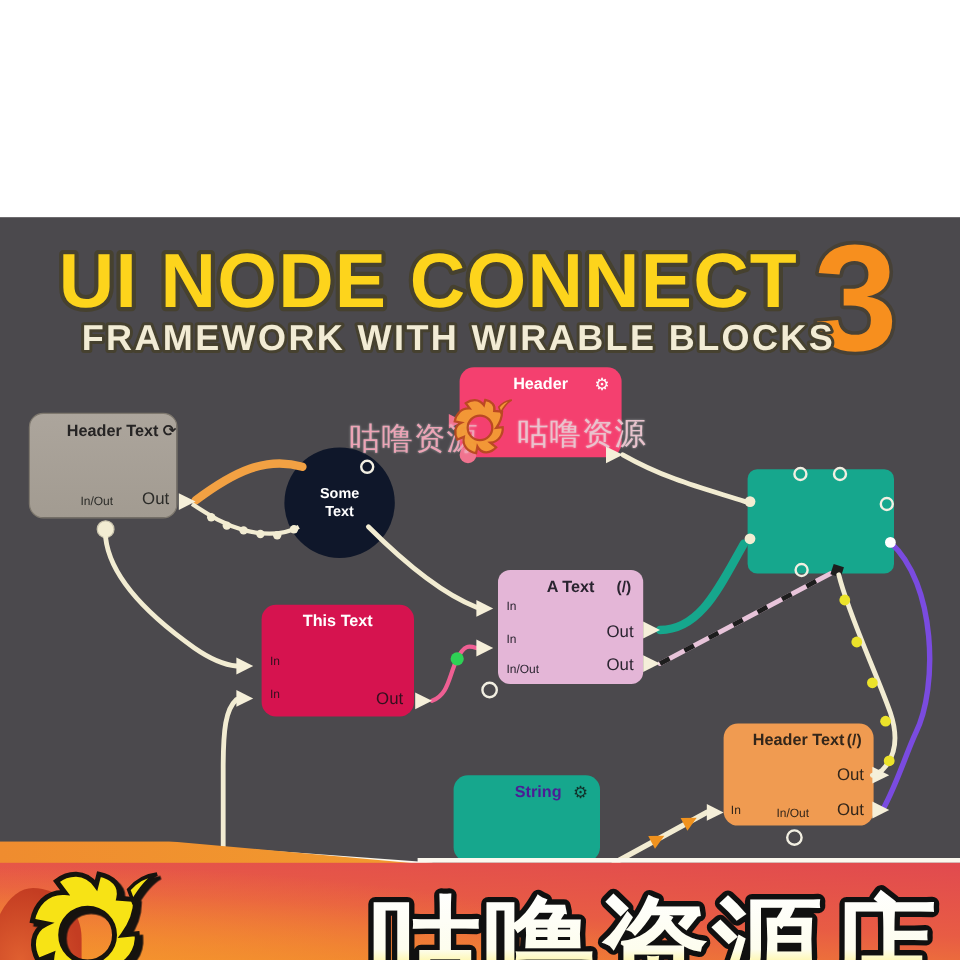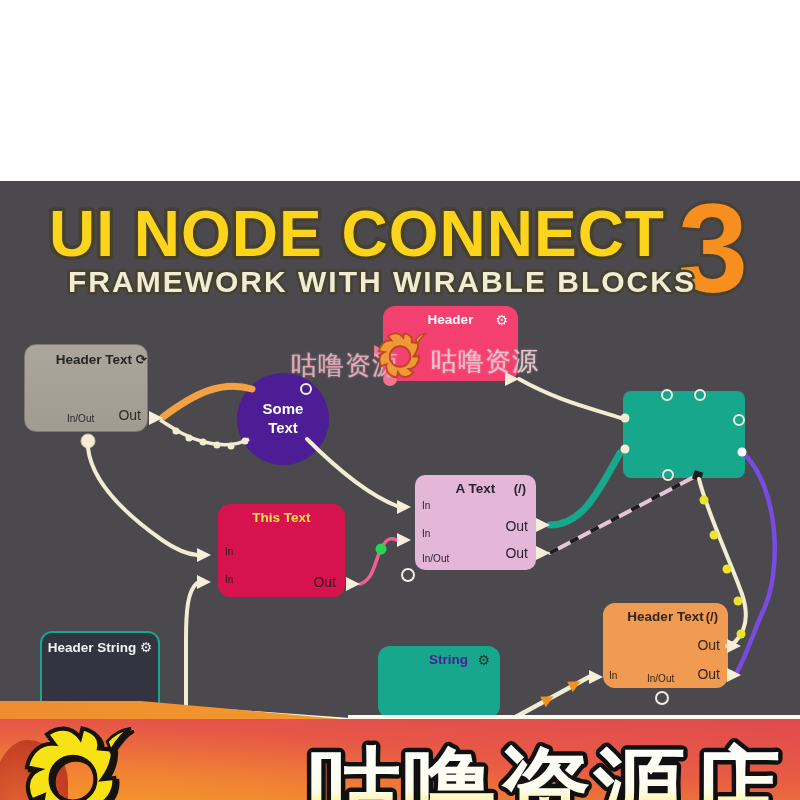--- a/index.html
+++ b/index.html
@@ -7,29 +7,29 @@
          font-family:"Liberation Sans","DejaVu Sans",sans-serif;margin-top:48px;}
   .poster{position:absolute;left:0;top:133px;width:800px;height:667px;background:#4b494d;z-index:1;}
   .title-svg{position:absolute;left:30px;top:138px;width:740px;height:118px;z-index:2;}
   
   .node{position:absolute;border-radius:12px;z-index:3;box-sizing:border-box;}
   .node .title{position:absolute;top:6px;left:0;right:0;text-align:center;font-weight:bold;font-size:13.5px;}
   .node .icon-right{position:absolute;top:6px;right:10px;font-weight:bold;font-size:14px;}
   .plabel{position:absolute;font-size:10px;}
   .n-gray{left:24px;top:296px;width:124px;height:88px;background:linear-gradient(#aca59c,#a29b91);border:1px solid #7e786e;}
   .n-gray .title{color:#262424;text-align:right;}
-  .n-circle{left:237px;top:325px;width:92px;height:92px;border-radius:50%;background:#4c1d95;
+  .n-circle{left:237px;top:325px;width:92px;height:92px;border-radius:50%;background:#0f172a;
             display:flex;align-items:center;justify-content:center;text-align:center;
-            color:#fff;font-weight:bold;font-size:15px;line-height:1.25;}
+            color:#fff;font-weight:bold;font-size:12px;line-height:1.25;}
   .n-circle .ctext{width:56px;}
   .n-pink{left:383px;top:258px;width:135px;height:75px;background:#f4406f;}
   .n-pink .title{color:#ffffff;}
   .n-pink .icon-right{color:#ffffff;}
   .n-crimson{left:218px;top:456px;width:127px;height:93px;background:#d6134f;}
-  .n-crimson .title{color:#fde047;text-align:center;}
+  .n-crimson .title{color:#ffffff;text-align:center;}
   .n-crimson .plabel{color:#33101e;}
   .n-lav{left:415px;top:427px;width:121px;height:95px;background:#e4b6d7;border-radius:10px;}
   .n-lav .title,.n-lav .icon-right,.n-lav .plabel{color:#2a2430;}
   .n-tealbox{left:623px;top:343px;width:122px;height:87px;background:#16a78d;border-radius:8px;}
   .n-darknavy{left:40px;top:583px;width:120px;height:85px;background:#343440;border:2px solid #16a78d;}
   .n-darknavy .title{color:#f2f2f2;}
   .n-string{left:378px;top:598px;width:122px;height:72px;background:#16a78d;}
   .n-string .title{color:#4c1d95;padding-left:19px;}
   .n-string .icon-right{color:#11312b;}
   .n-orange{left:603px;top:555px;width:125px;height:85px;background:#f09b51;}
@@ -111,23 +111,20 @@
     <span class="icon-right" style="font-size:13px;">(/)</span>
     <span class="plabel" style="left:7px;top:25px;">In</span>
     <span class="plabel" style="left:7px;top:53px;">In</span>
     <span class="plabel" style="left:7px;top:78px;">In/Out</span>
     <span class="plabel" style="right:8px;top:43px;font-size:14px;">Out</span>
     <span class="plabel" style="right:8px;top:70px;font-size:14px;">Out</span>
   </div>
 
   <div class="node n-tealbox"></div>
 
-  <div class="node n-darknavy">
-    <div class="title"><span>Header String</span> <span>⚙</span></div>
-  </div>
 
   <div class="node n-string">
     <div class="title">String</div>
     <span class="icon-right">⚙</span>
   </div>
 
   <div class="node n-orange">
     <div class="title">Header Text</div>
     <span class="icon-right" style="font-size:13px;">(/)</span>
     <span class="plabel" style="left:6px;top:67px;">In</span>

